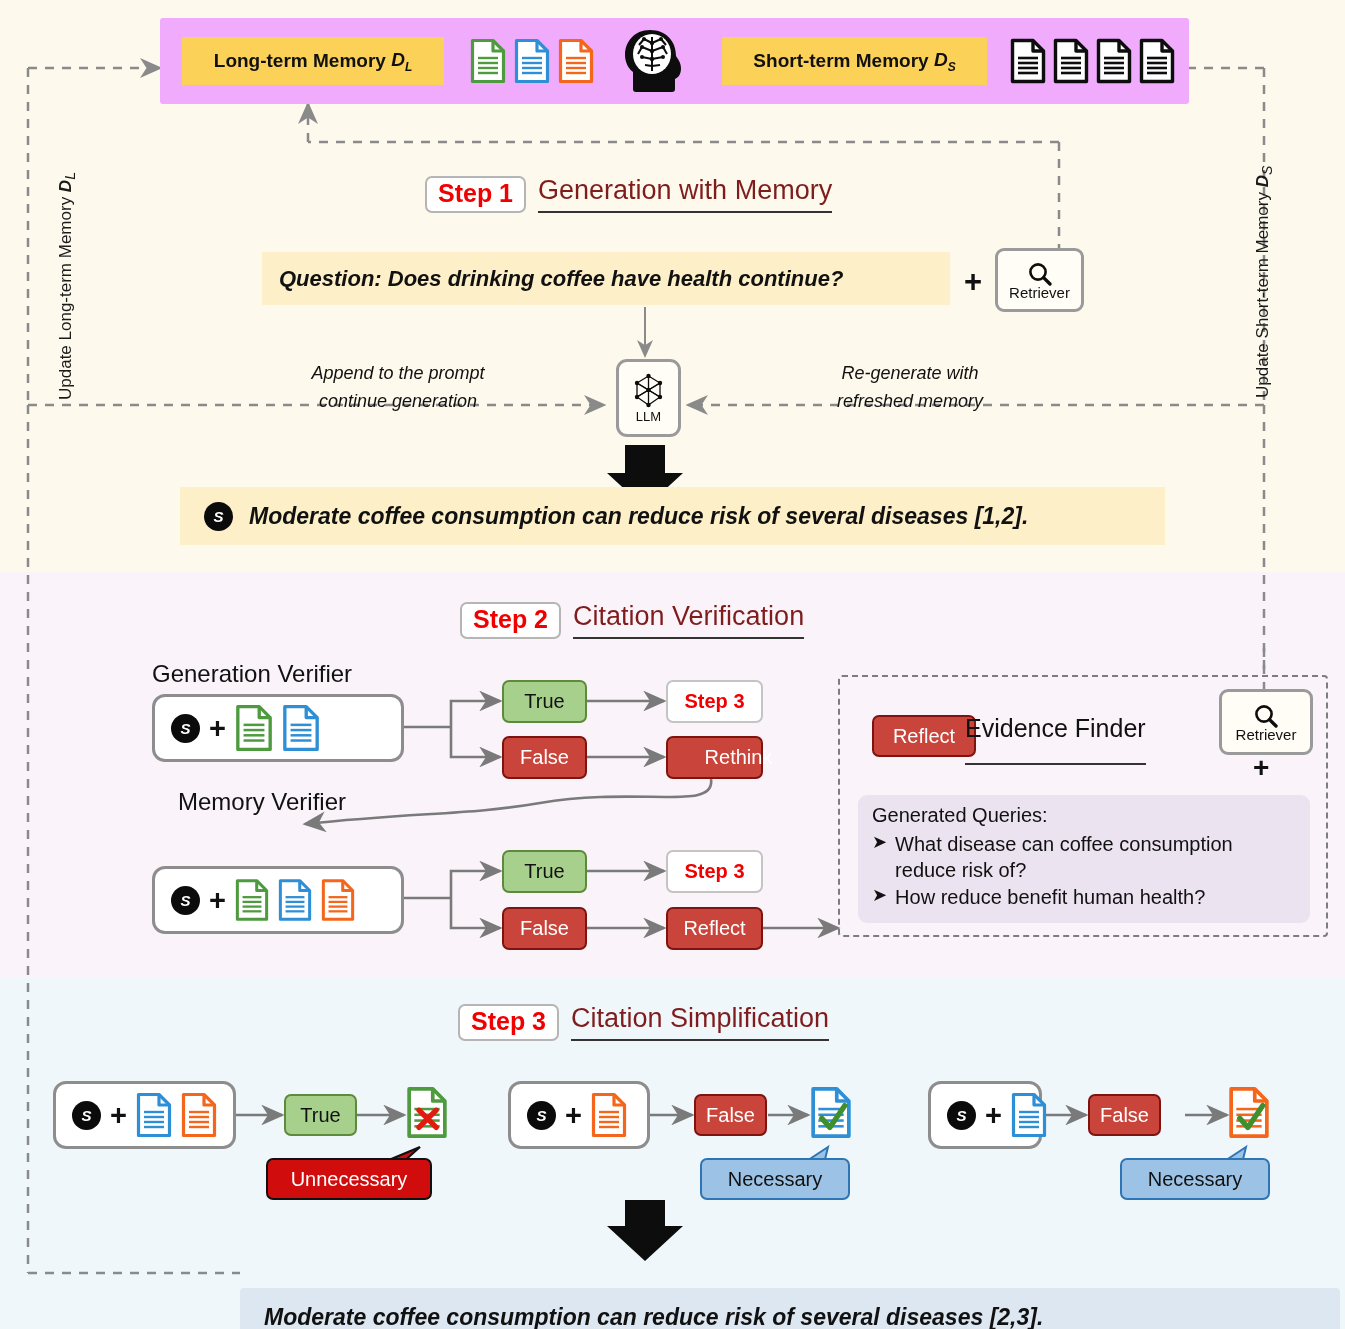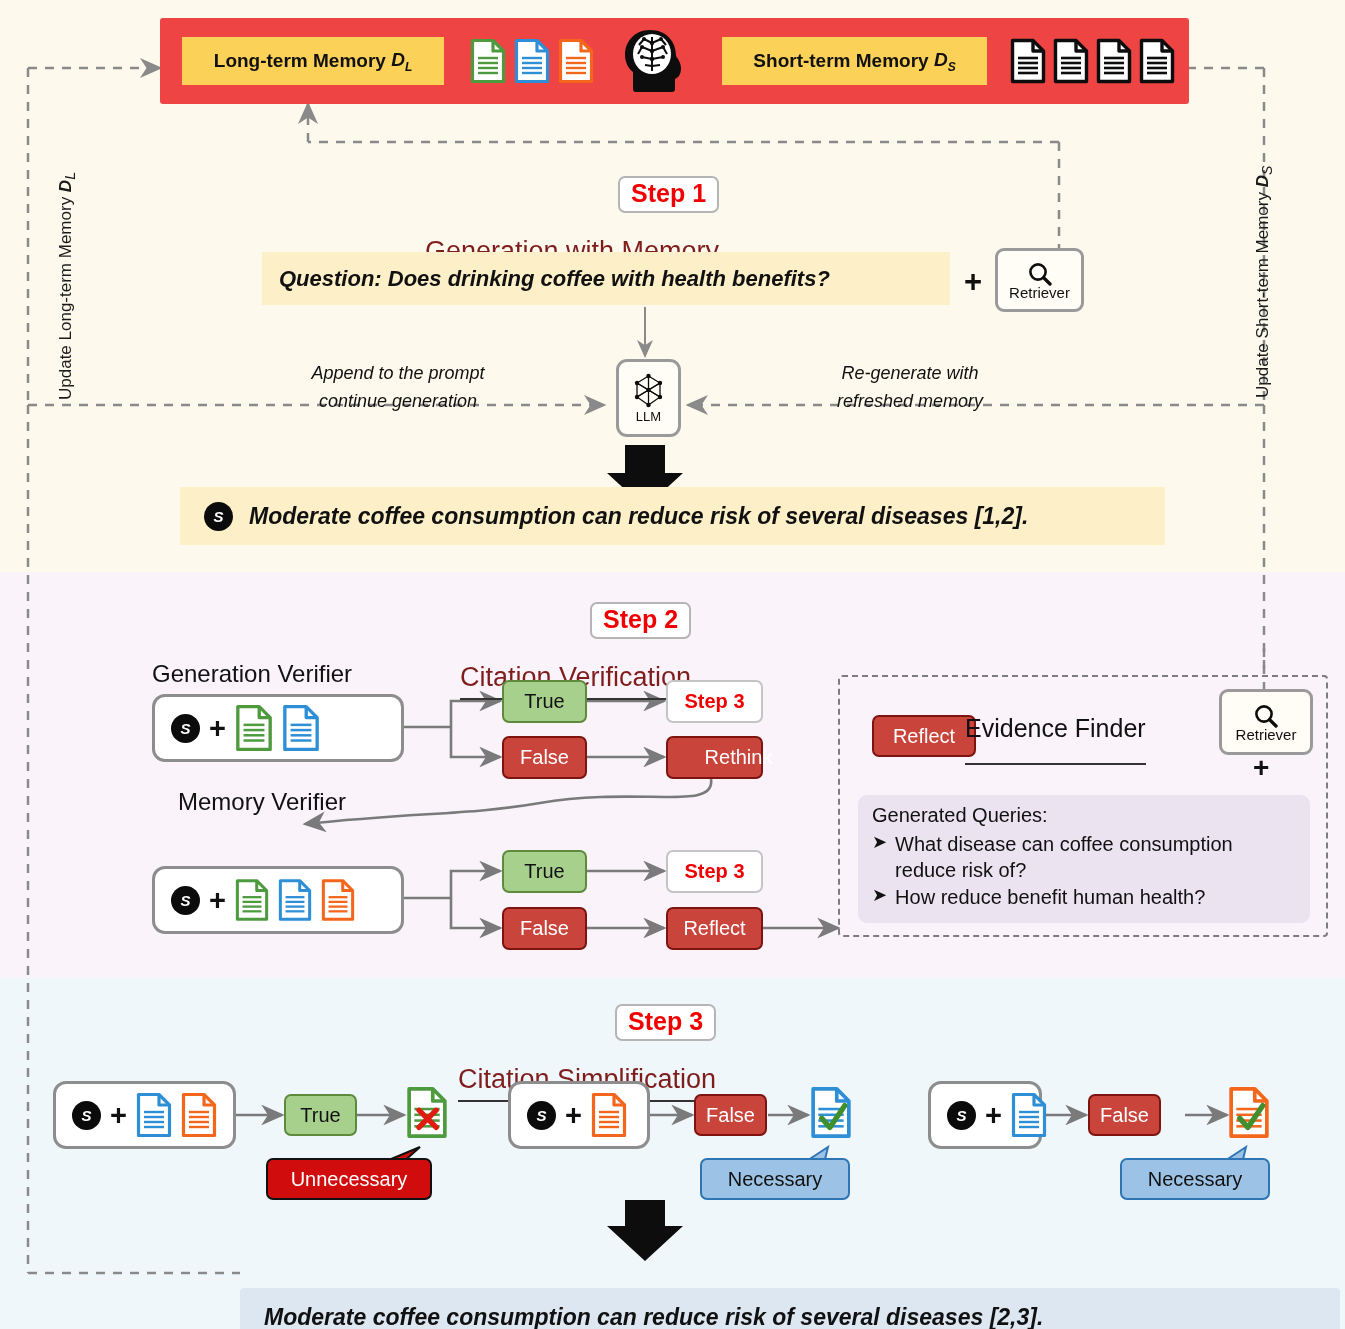--- a/index.html
+++ b/index.html
@@ -6,38 +6,38 @@
   body{font-family:"Liberation Sans", sans-serif;}
   #page{position:relative;width:1345px;height:1329px;overflow:hidden;background:#fff;}
 
   
   .band{position:absolute;left:0;width:1345px;}
   #band-step1{top:0;height:572px;background:#fdf9ec;}
   #band-step2{top:572px;height:406px;background:#faf4fa;}
   #band-step3{top:978px;height:351px;background:#eff7fb;}
 
   
-  #memory-bar{position:absolute;left:160px;top:18px;width:1029px;height:86px;background:#ef4444;border-radius:3px;}
+  #memory-bar{position:absolute;left:160px;top:18px;width:1029px;height:86px;background:#f0abfc;border-radius:3px;}
   .mem-pill{position:absolute;background:#fcd157;display:flex;align-items:center;justify-content:center;
             font-weight:bold;font-size:19px;color:#111;}
   #mem-long{left:22px;top:19px;width:262px;height:48px;}
   #mem-short{left:562px;top:19px;width:265px;height:48px;}
   .mem-sub{font-style:italic;font-weight:bold;}
   .mem-sub sub{font-size:12px;font-style:italic;}
 
   
   .doc{display:inline-block;position:relative;}
   .doc svg{display:block;}
 
   .vlabel{position:absolute;font-size:17px;color:#1a1a1a;white-space:nowrap;
           transform-origin:0 0;}
   .vlabel i{font-style:italic;font-weight:bold;}
 
   
-  .step-header{position:absolute;display:flex;align-items:flex-end;gap:24px;flex-direction:column;}
+  .step-header{position:absolute;display:flex;align-items:flex-start;gap:12px;}
   .step-chip{border:2.5px solid #b5b5b5;border-radius:7px;background:#fff;
              color:#f00000;font-weight:bold;font-size:25px;padding:2px 11px 4px;line-height:1.08;}
   .step-title{font-size:27px;color:#7f1d1d;border-bottom:2.5px solid #333;padding-bottom:5px;line-height:1.1;}
 
   
   #question-box{position:absolute;left:262px;top:252px;width:688px;height:53px;background:#fdefc8;
                 display:flex;align-items:center;padding-left:17px;box-sizing:border-box;
                 font-style:italic;font-size:22px;color:#111;font-weight:600;}
   #plus-q{position:absolute;left:964px;top:264px;font-size:31px;font-weight:bold;color:#111;}
   .retriever-box{position:absolute;border:3px solid #9a9a9a;border-radius:9px;background:#fffdf6;
@@ -304,21 +304,21 @@
   <div class="vlabel" style="left:1253px;top:398px;transform:rotate(-90deg);">
     <span>Update Short-term Memory</span> <i>D</i><sub style="font-style:italic;">S</sub>
   </div>
 
   <div class="step-header" style="left:425px;top:176px;">
     <span class="step-chip">Step 1</span>
     <span class="step-title">Generation with Memory</span>
   </div>
 
   <div id="question-box">
-    <span>Question: Does drinking coffee with health benefits?</span>
+    <span>Question: Does drinking coffee have health continue?</span>
   </div>
   <div id="plus-q">+</div>
 
   <div class="retriever-box" style="left:995px;top:248px;width:83px;height:58px;">
     <svg width="28" height="26" viewBox="0 0 28 26">
         <circle cx="12" cy="11" r="7.6" fill="none" stroke="#0d0d0d" stroke-width="2.6"></circle>
         <line x1="17.6" y1="16.6" x2="24" y2="23" stroke="#0d0d0d" stroke-width="3.4" stroke-linecap="round"></line>
       </svg>
     <span class="retriever-lbl">Retriever</span>
   </div>

